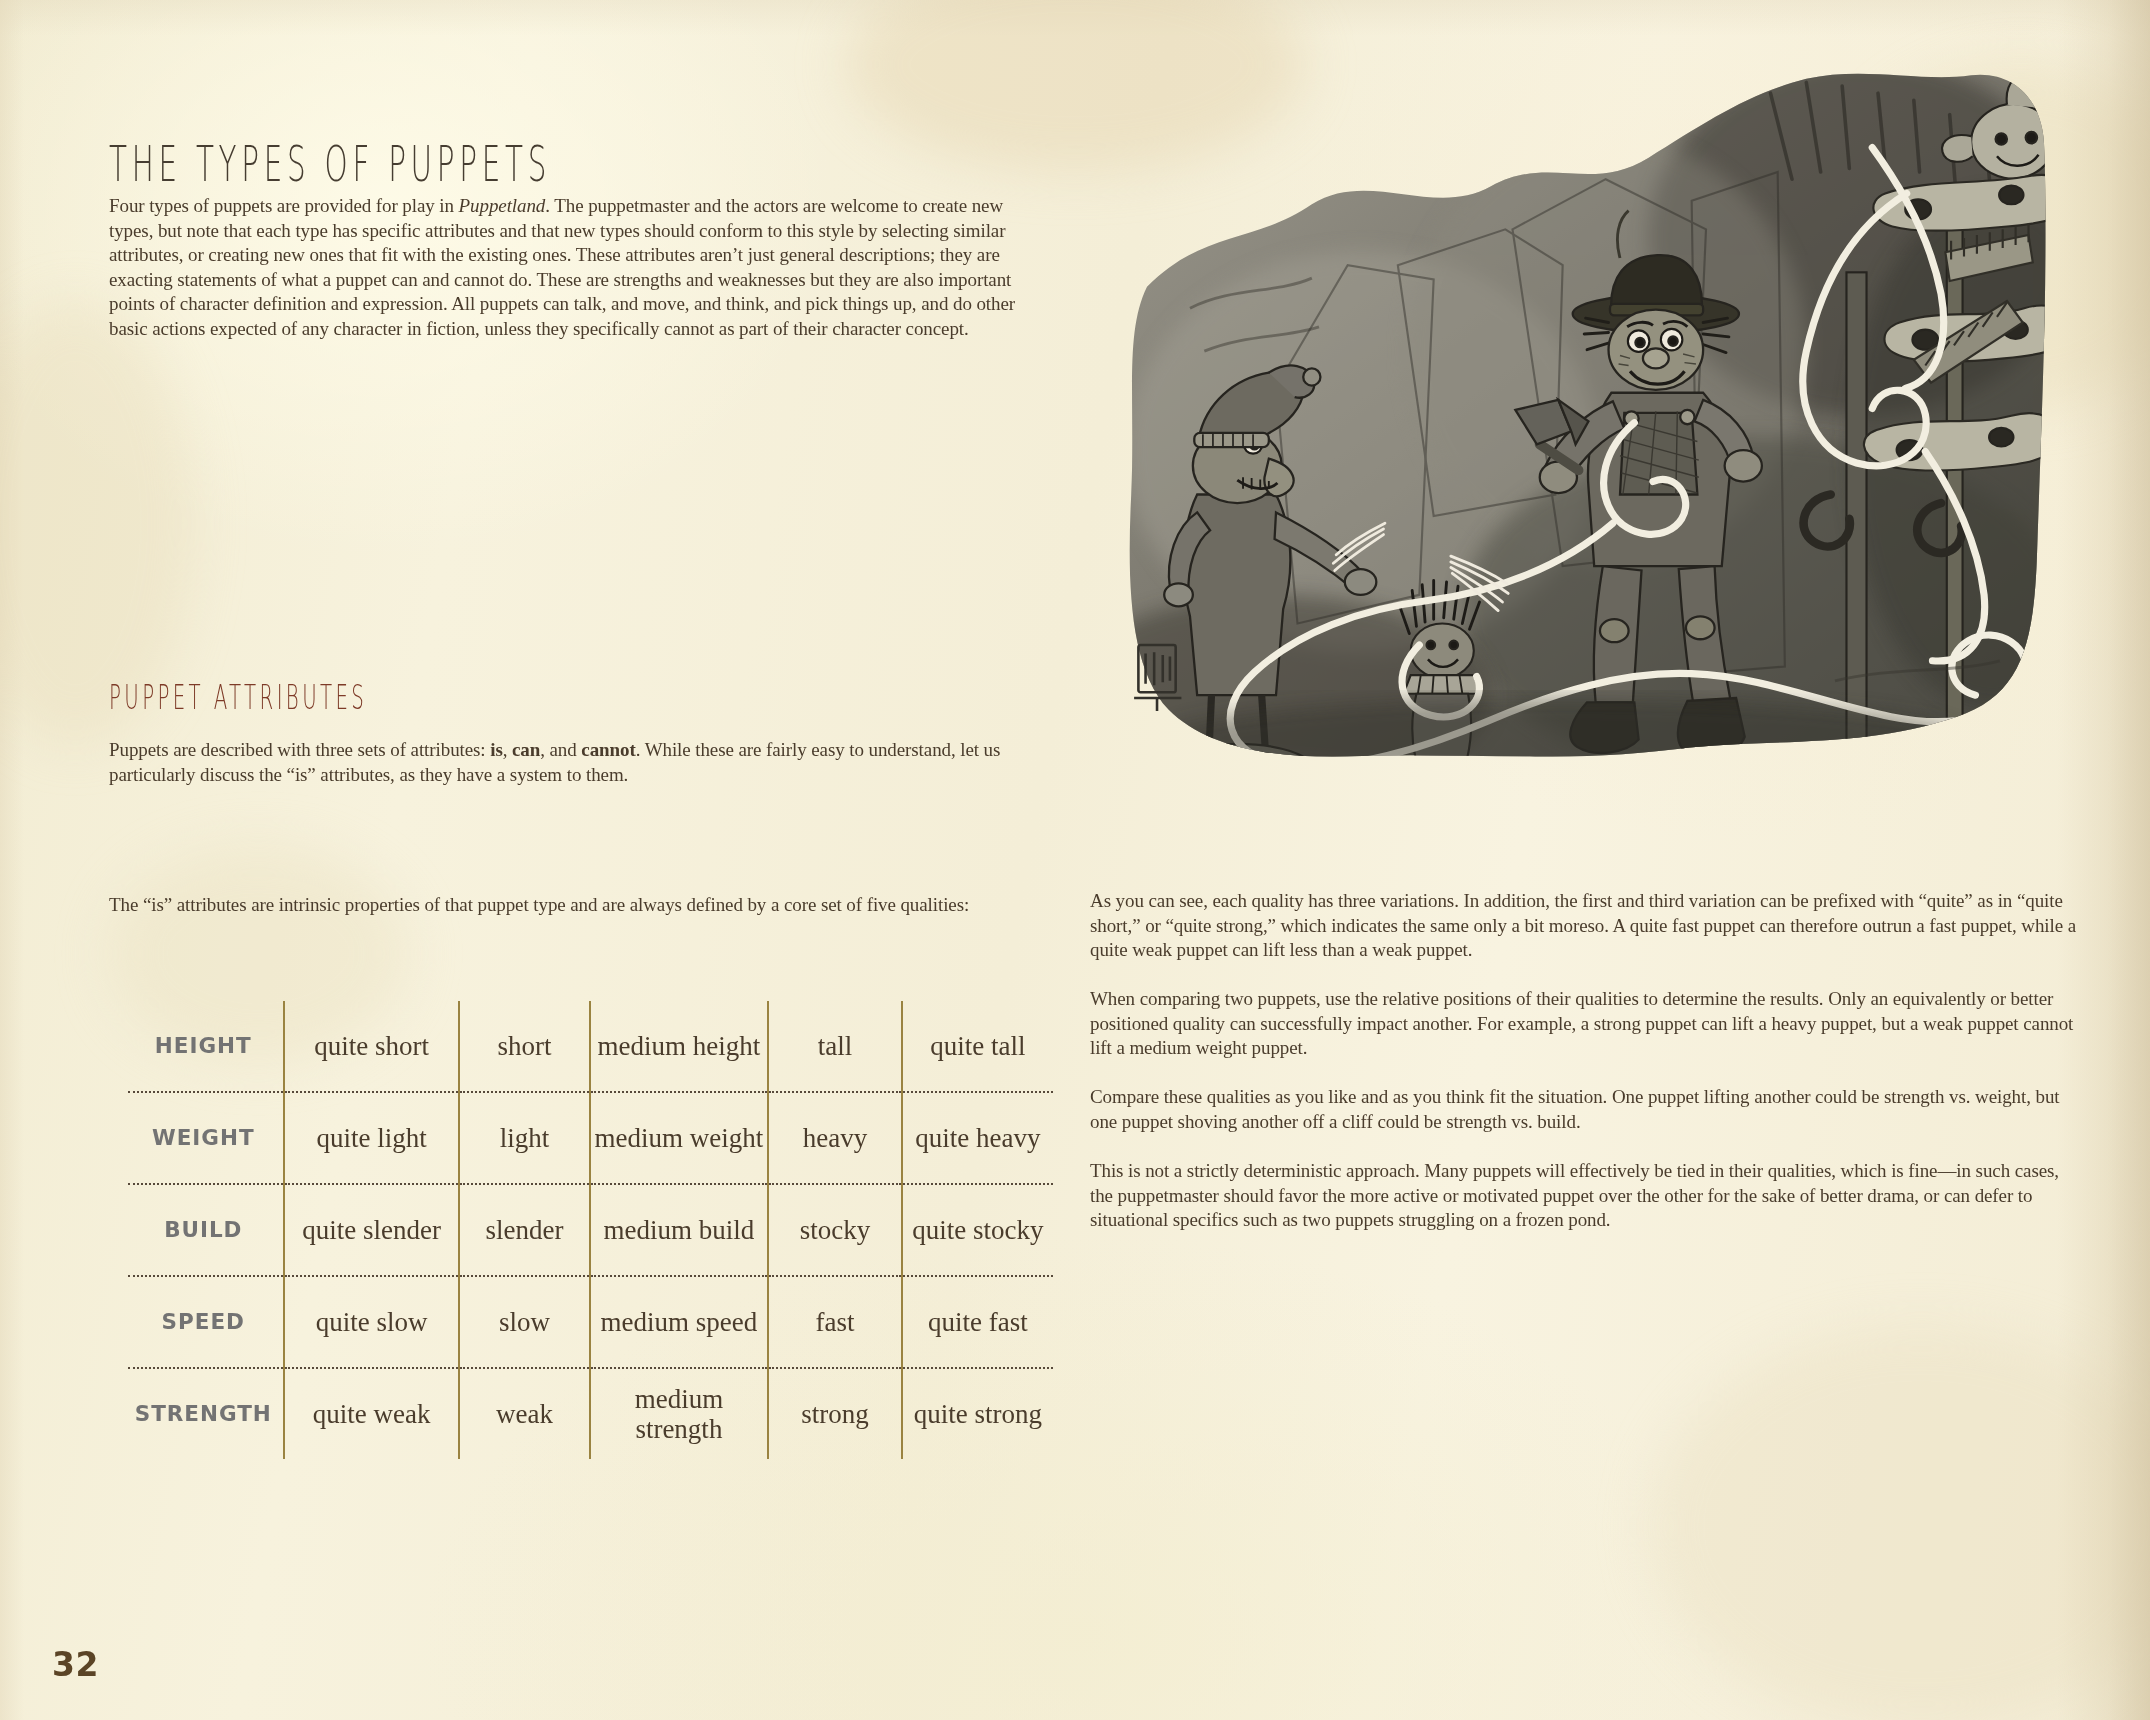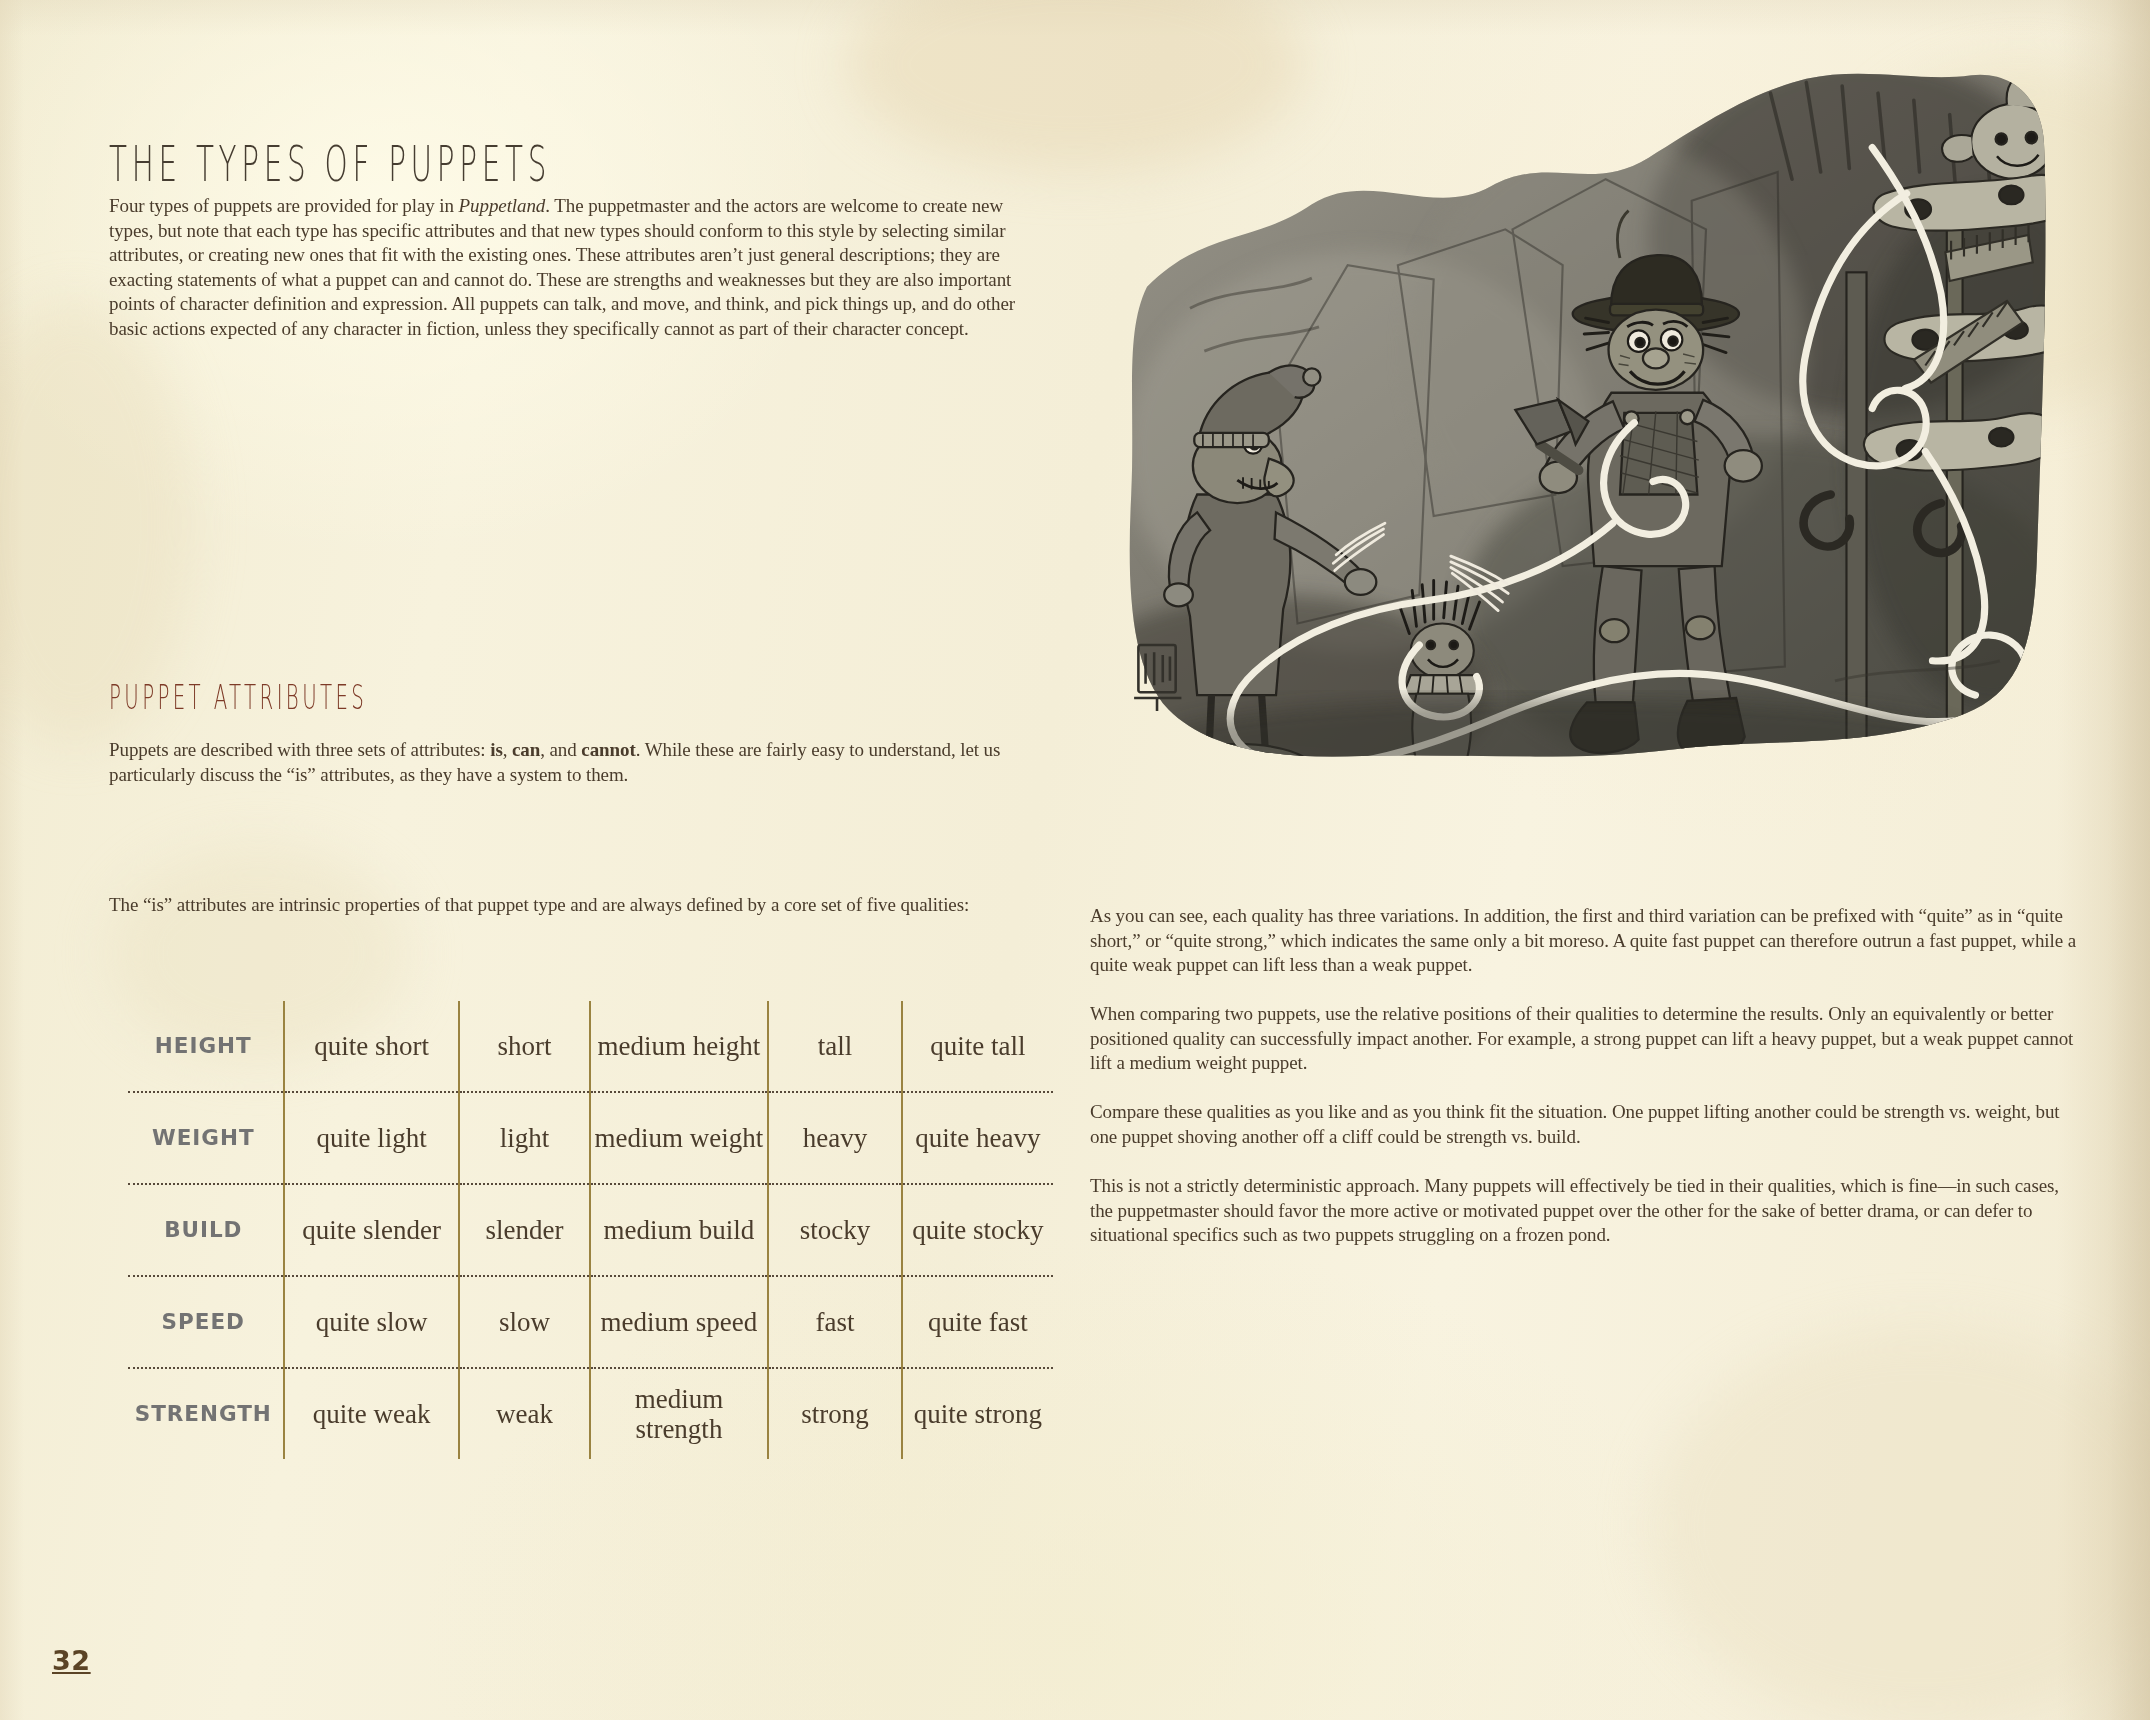--- a/index.html
+++ b/index.html
@@ -89,21 +89,20 @@
     position: absolute;
     left: 109px;
     top: 194px;
     width: 923px;
   }
   .col-right {
     position: absolute;
     left: 1090px;
     top: 889px;
     width: 996px;
-    margin-top: 15px;
   }
 
   p.body {
     margin: 0 0 24.4px 0;
     font-family: "Liberation Serif", serif;
     font-size: 19px;
     line-height: 1.295;
     color: #4a3c2c;
     text-align: left;
     letter-spacing: -0.005em;
@@ -169,24 +168,23 @@
   }
   .illus svg { display: block; width: 100%; height: 100%; }
 
   
   .folio {
     position: absolute;
     left: 52px;
     top: 1645px;
     font-family: "DejaVu Sans", sans-serif;
     font-weight: bold;
-    font-size: 27px;
+    font-size: 33px;
     color: #5b4426;
     letter-spacing: 0.02em;
-    text-decoration: underline;
   }
 </style>
 </head>
 <body>
 
 <div class="page"></div>
 <div class="page-stain"></div>
 <div class="blotch b1"></div>
 <div class="blotch b2"></div>
 <div class="blotch b3"></div>

